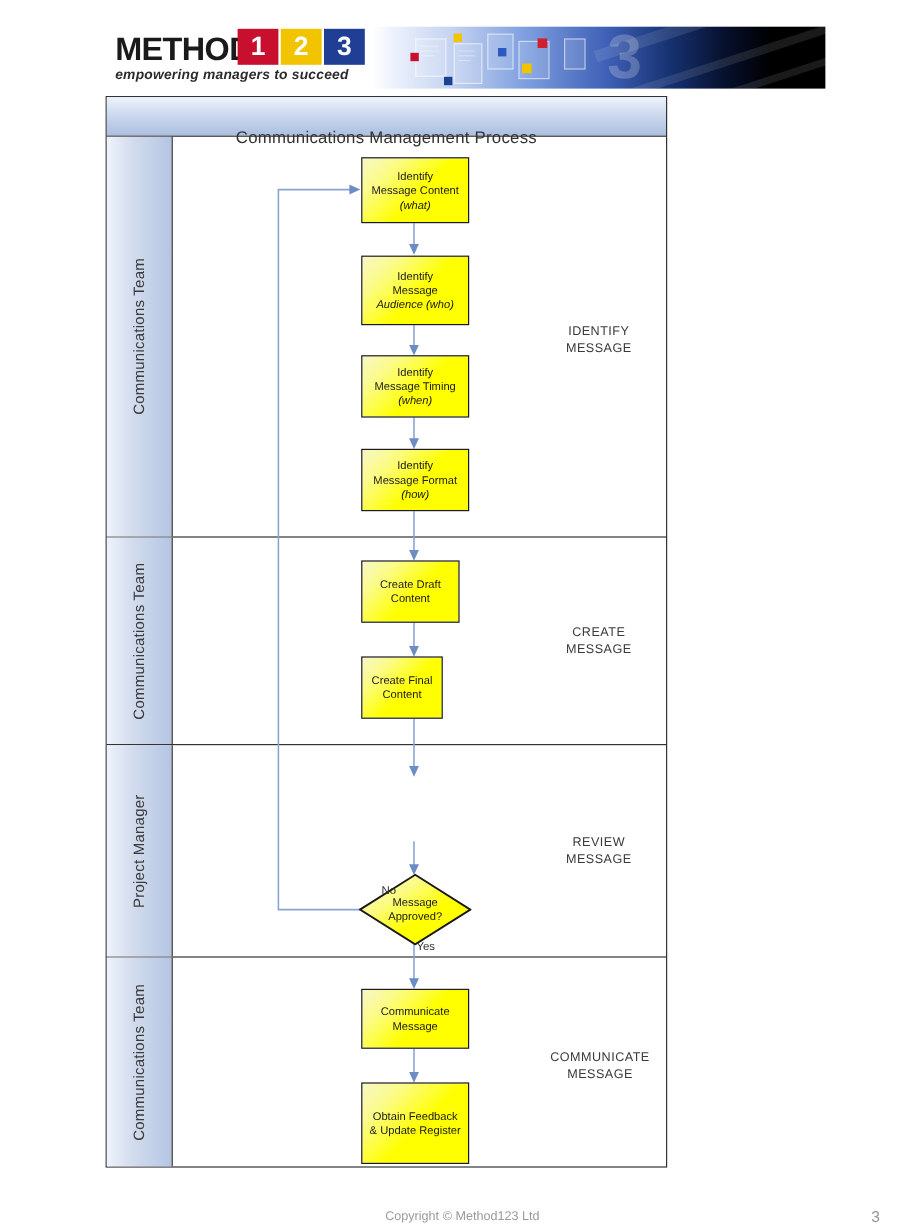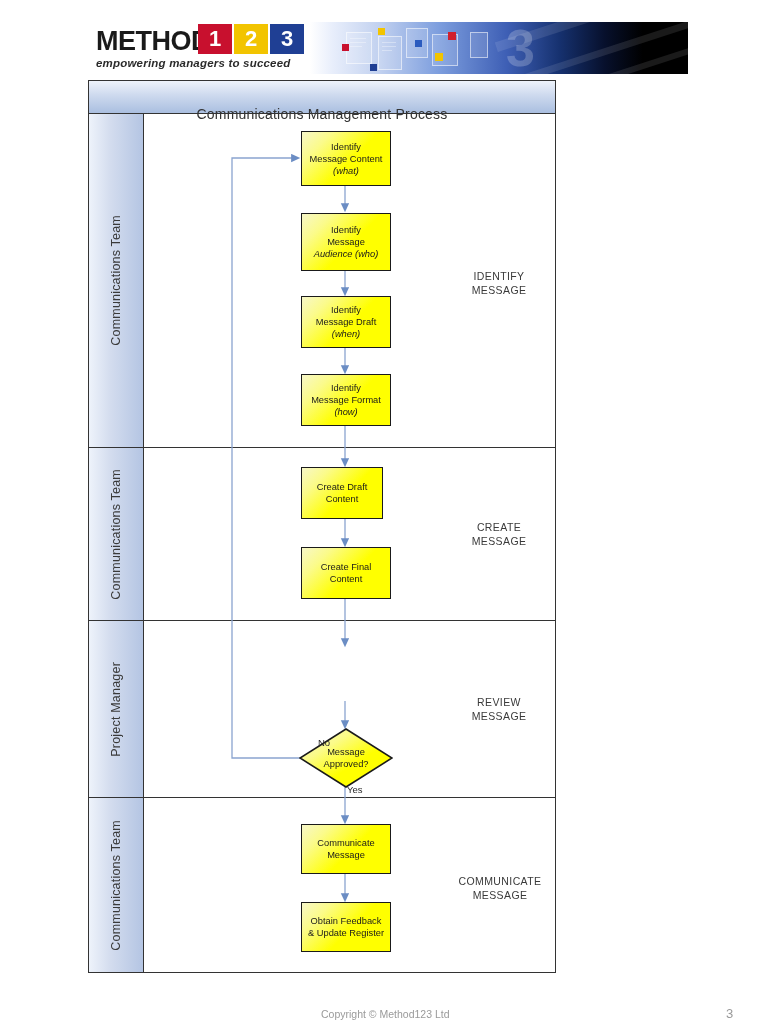--- a/index.html
+++ b/index.html
@@ -220,41 +220,41 @@
     <div>
       <div>Identify</div>
       <div>Message</div>
       <div><em>Audience (who)</em></div>
     </div>
   </div>
 
   <div class="node" style="left:212px;top:215px;width:90px;height:52px;">
     <div>
       <div>Identify</div>
-      <div>Message Draft</div>
+      <div>Message Timing</div>
       <div><em>(when)</em></div>
     </div>
   </div>
 
   <div class="node" style="left:212px;top:293px;width:90px;height:52px;">
     <div>
       <div>Identify</div>
       <div>Message Format</div>
       <div><em>(how)</em></div>
     </div>
   </div>
 
   <div class="node" style="left:212px;top:386px;width:82px;height:52px;">
     <div>
       <div>Create Draft</div>
       <div>Content</div>
     </div>
   </div>
 
-  <div class="node" style="left:212px;top:466px;width:90px;height:52px;">
+  <div class="node" style="left:212px;top:466px;width:68px;height:52px;">
     <div>
       <div>Create Final</div>
       <div>Content</div>
     </div>
   </div>
 
 
   <div class="diamond" style="left:210px;top:647px;width:94px;height:60px;">
     <svg width="94" height="60" viewBox="0 0 94 60" style="display:block;">
       <defs>
@@ -278,21 +278,21 @@
   <span class="edge-label" style="left:189px;top:656px;">No</span>
   <span class="edge-label" style="left:218px;top:703px;">Yes</span>
 
   <div class="node" style="left:212px;top:743px;width:90px;height:50px;">
     <div>
       <div>Communicate</div>
       <div>Message</div>
     </div>
   </div>
 
-  <div class="node" style="left:212px;top:821px;width:90px;height:50px;">
+  <div class="node" style="left:212px;top:821px;width:90px;height:68px;">
     <div>
       <div>Obtain Feedback</div>
       <div>&amp; Update Register</div>
     </div>
   </div>
 </div>
 
 <div class="footer">Copyright © Method123 Ltd</div>
 <div class="pageno">3</div>
 

